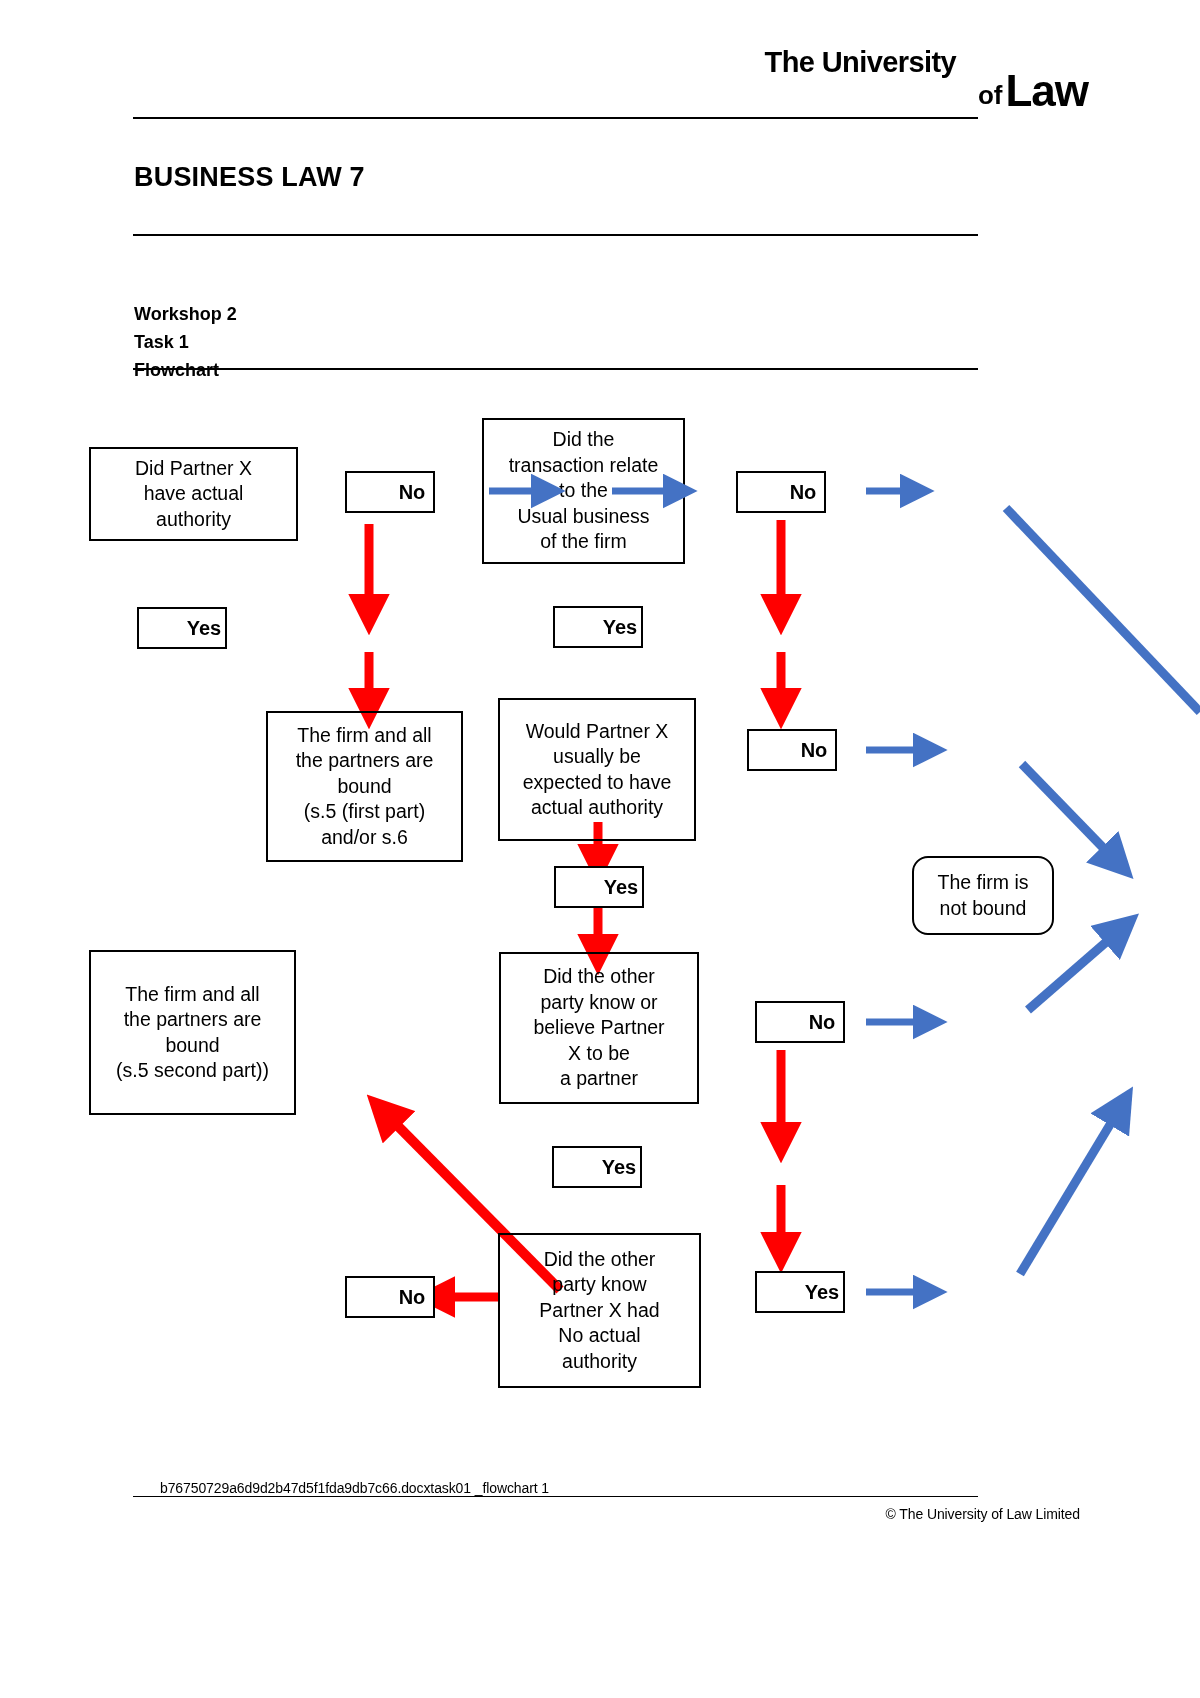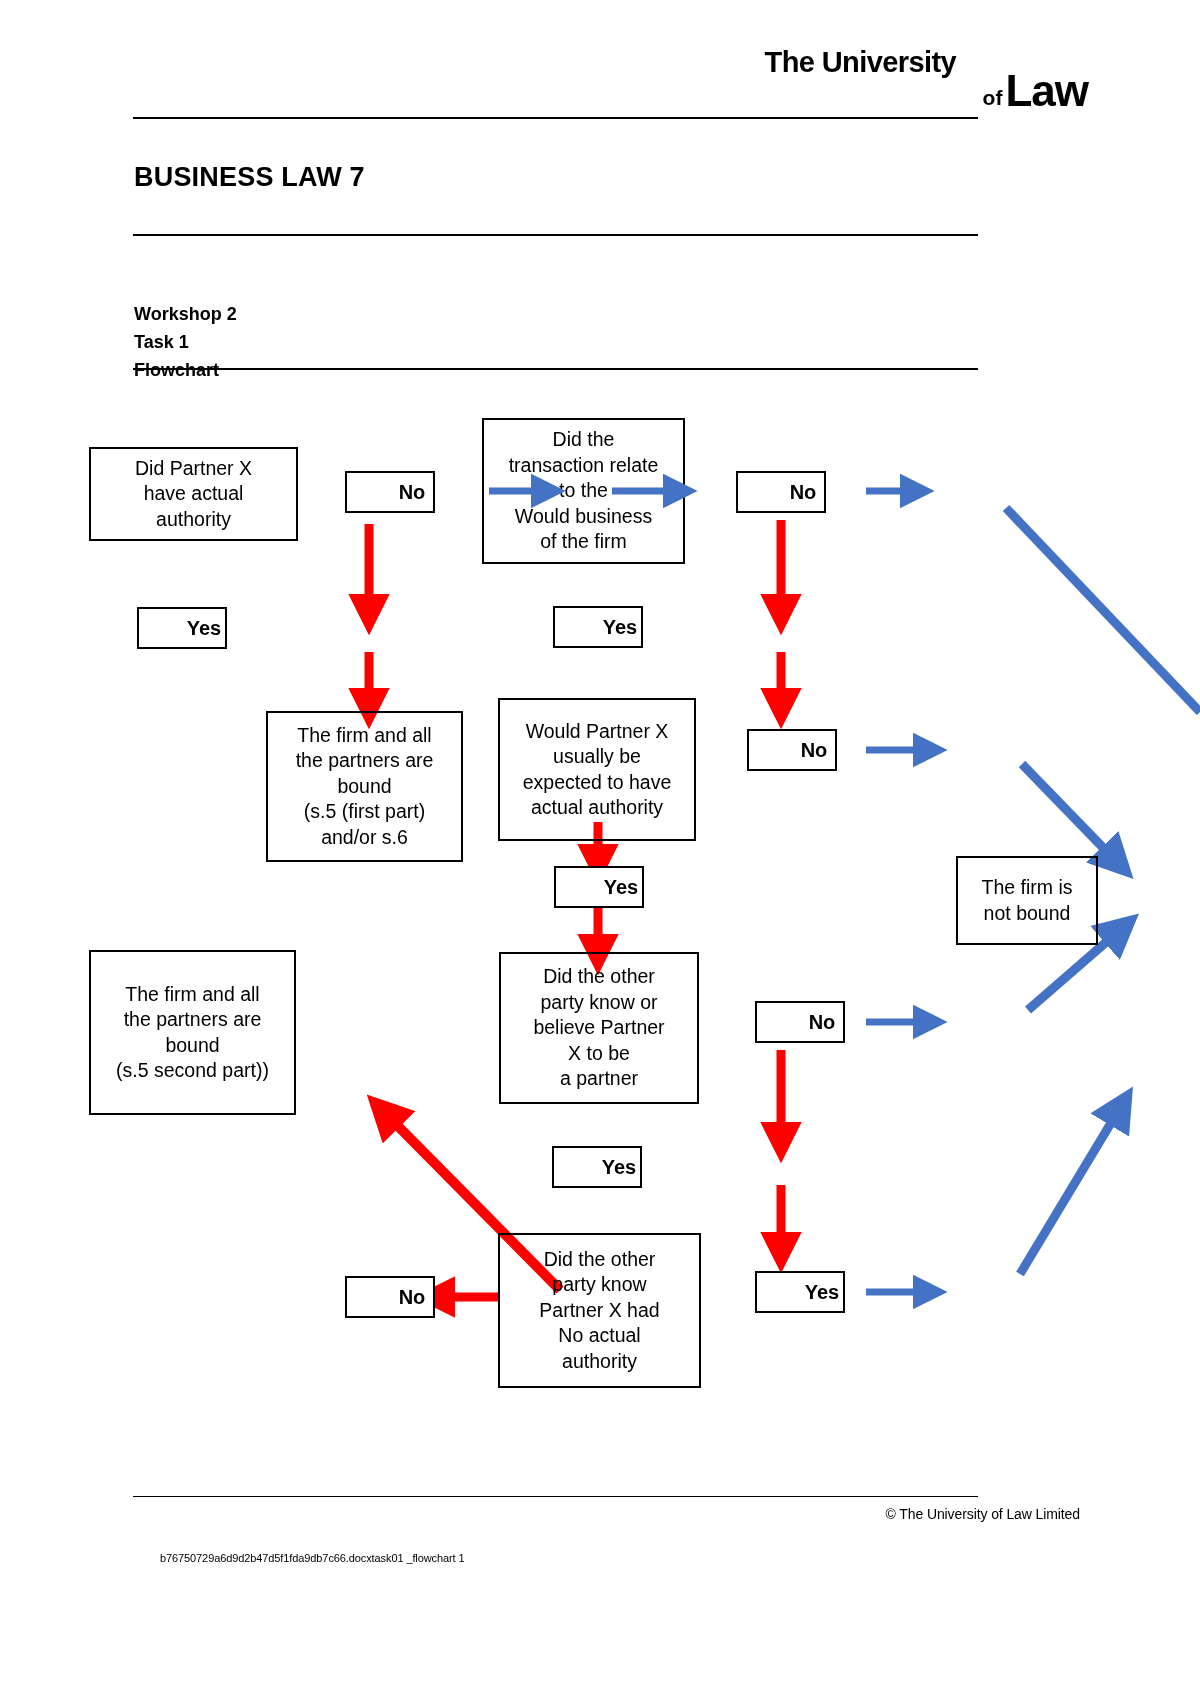--- a/index.html
+++ b/index.html
@@ -36,21 +36,21 @@
     text-align: right;
     padding-right: 132px;
   }
   .logo-row2 {
     display: flex;
     justify-content: flex-end;
     align-items: flex-end;
     margin-top: -5px;
   }
   .logo-of {
-    font-size: 21px;
+    font-size: 26px;
     font-weight: bold;
     margin-right: 3px;
     margin-bottom: 3px;
   }
   .logo-law {
     font-size: 44px;
     font-weight: bold;
     letter-spacing: -1px;
     line-height: 0.88;
   }
@@ -89,22 +89,22 @@
     font-size: 18px;
     font-weight: bold;
     line-height: 28px;
     margin-top: 38px;
   }
 
   
   .footer-left {
     position: absolute;
     left: 134px;
-    top: 1552px;
-    font-size: 11px;
+    top: 1480px;
+    font-size: 14px;
     letter-spacing: -0.1px;
     padding-left: 26px;
   }
   .footer-right {
     position: absolute;
     right: 120px;
     top: 1506px;
     font-size: 14px;
     letter-spacing: -0.1px;
   }
@@ -230,21 +230,21 @@
     <div class="node" style="left:89px; top:447px; width:209px; height:94px;">
       <div class="txt" style="white-space:pre-line;">Did Partner X
 have actual
 authority</div>
     </div>
 
     <div class="node" style="left:482px; top:418px; width:203px; height:146px;">
       <div class="txt" style="white-space:pre-line;">Did the
 transaction relate
 to the
-Would business
+Usual business
 of the firm</div>
     </div>
 
     <div class="node" style="left:266px; top:711px; width:197px; height:151px;">
       <div class="txt" style="white-space:pre-line;">The firm and all
 the partners are
 bound
 (s.5 (first part)
 and/or s.6</div>
     </div>
@@ -264,21 +264,21 @@
     </div>
 
     <div class="node" style="left:499px; top:952px; width:200px; height:152px;">
       <div class="txt" style="white-space:pre-line;">Did the other
 party know or
 believe Partner
 X to be
 a partner</div>
     </div>
 
-    <div class="node" style="left:956px; top:856px; width:142px; height:89px;">
+    <div class="node" style="left:912px; top:856px; width:142px; height:79px;border-radius:16px;">
       <div class="txt" style="white-space:pre-line;">The firm is
 not bound</div>
     </div>
 
     <div class="node" style="left:498px; top:1233px; width:203px; height:155px;">
       <div class="txt" style="white-space:pre-line;">Did the other
 party know
 Partner X had
 No actual
 authority</div>

